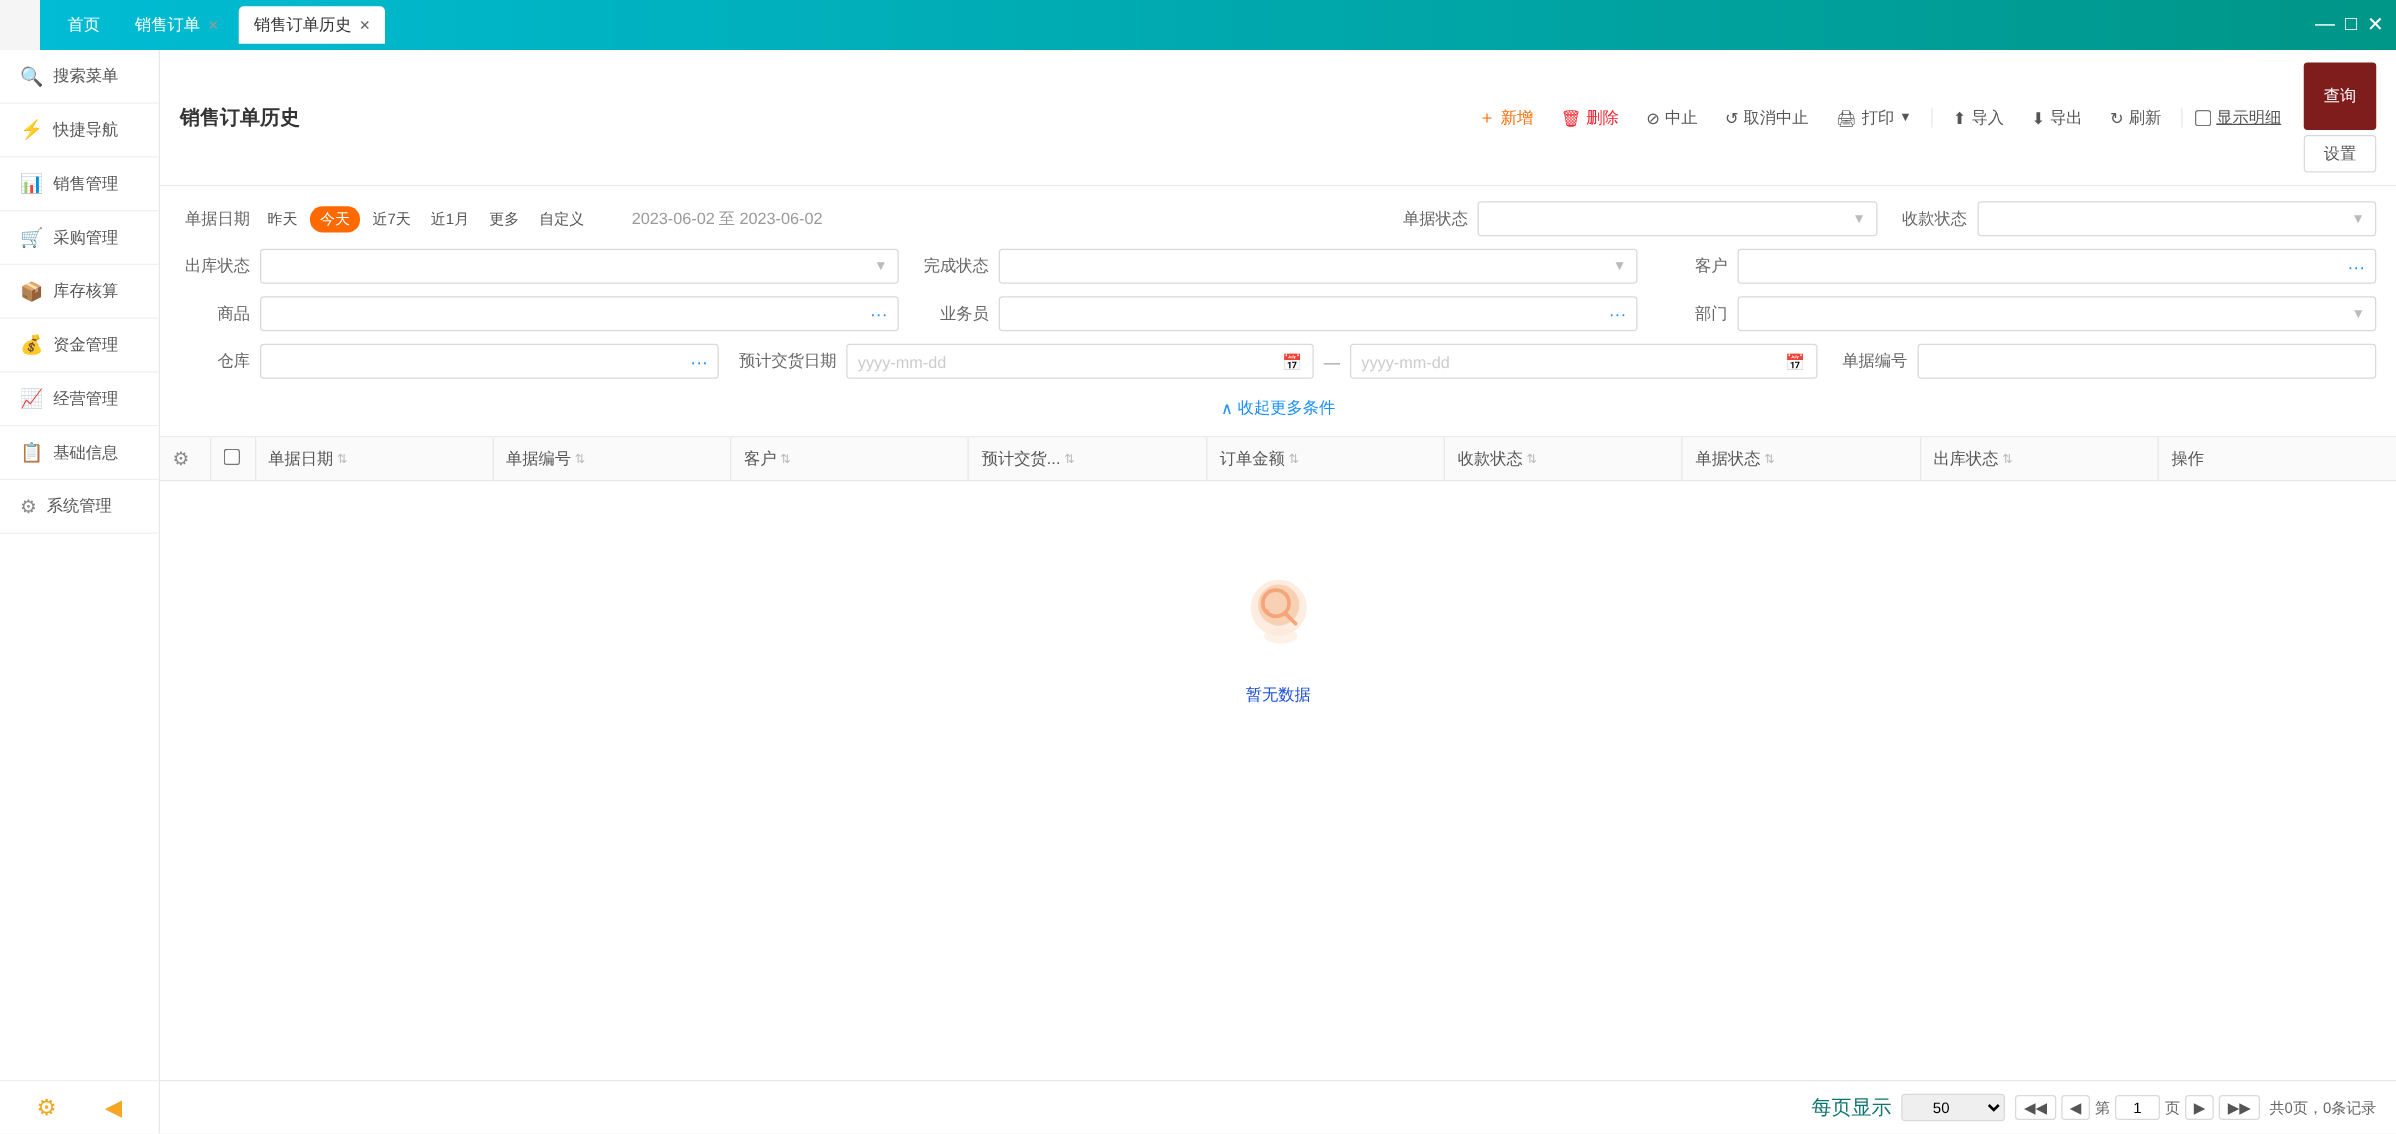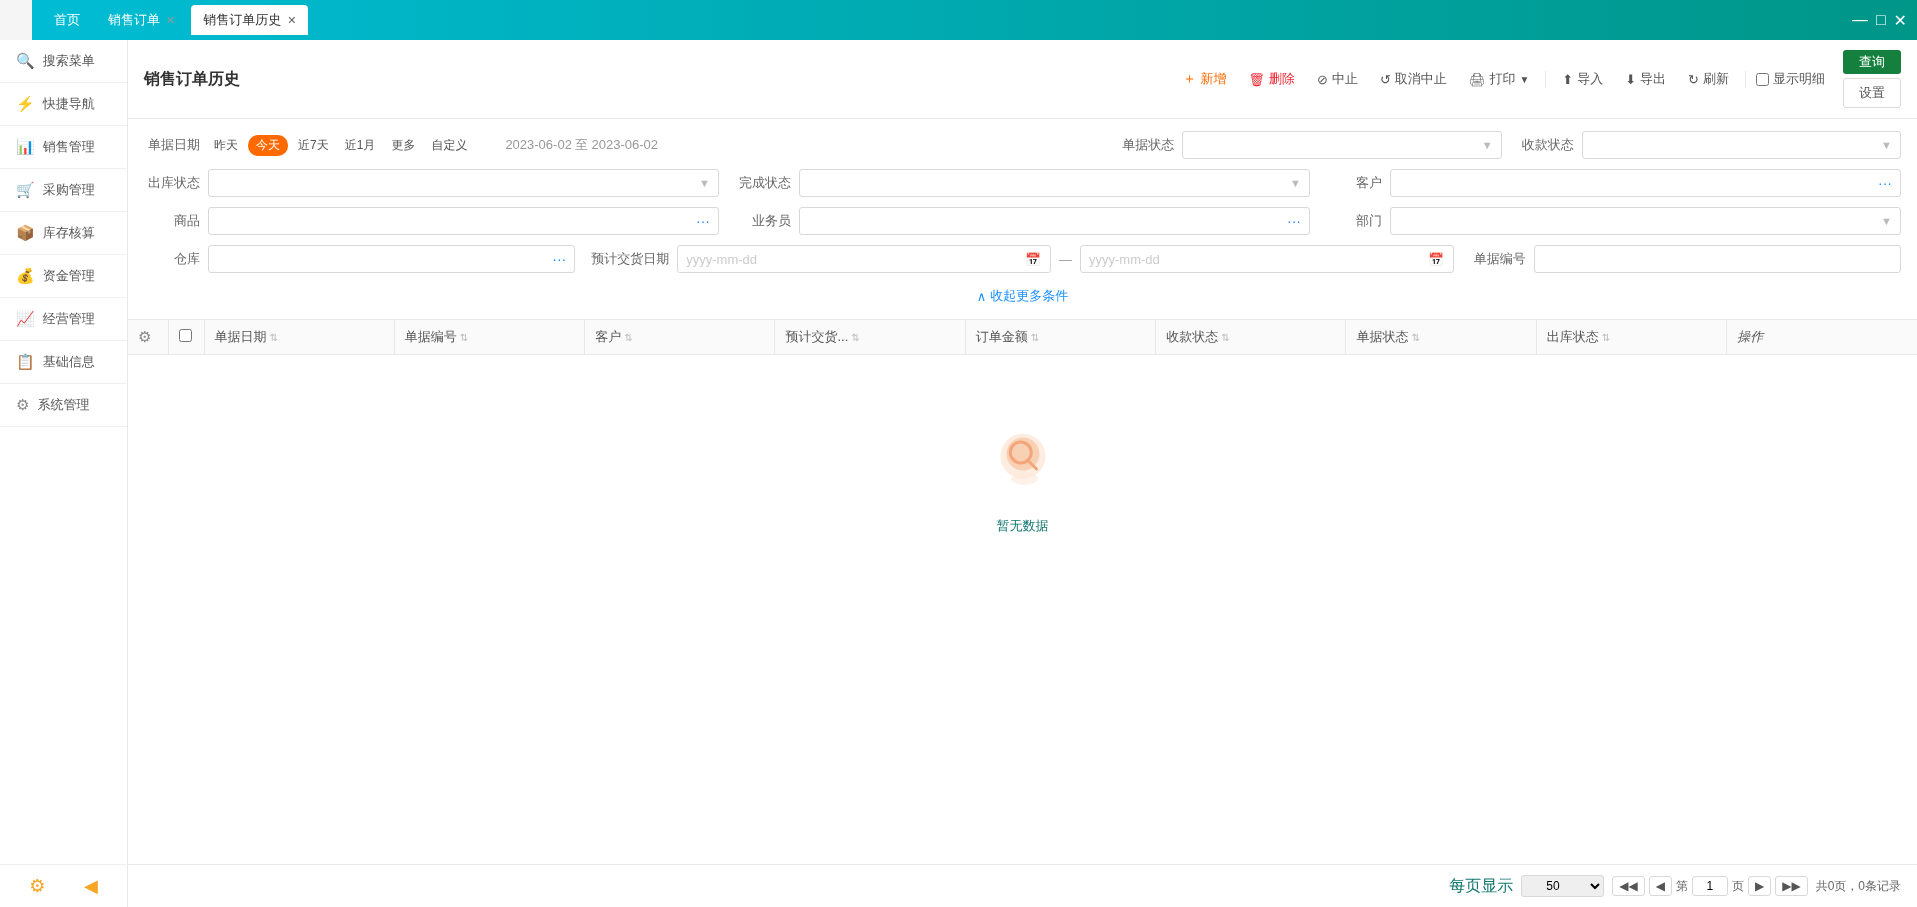--- a/index.html
+++ b/index.html
@@ -124,27 +124,27 @@
       align-items: center;
       gap: 4px;
       cursor: pointer;
       color: #555;
       font-size: 12px;
       padding: 4px 6px;
       border-radius: 3px;
     }
     .toolbar-btn.orange { color: #ff6a00; }
     .toolbar-btn.red { color: #f5222d; }
-    .display-detail { display: flex; align-items: center; gap: 4px; font-size: 12px; color: #555; cursor: pointer; }
+    .display-detail { display: flex; align-items: center; gap: 4px; font-size: 12px; color: #555; cursor: pointer; text-decoration: underline; }
     .display-detail input[type=checkbox] { cursor: pointer; }
     .btn-query {
-      background: #15803d;
+      background: #7f1d1d;
       color: #fff;
       border: none;
-      padding: 3px 16px;
+      padding: 18px 16px;
       border-radius: 3px;
       cursor: pointer;
       font-size: 13px;
     }
     .btn-settings {
       background: #fff;
       color: #555;
       border: 1px solid #d9d9d9;
       padding: 5px 14px;
       border-radius: 3px;
@@ -260,40 +260,40 @@
     }
     th {
       padding: 8px 10px;
       text-align: left;
       font-size: 12px;
       color: #555;
       font-weight: normal;
       border-right: 1px solid #e8e8e8;
       white-space: nowrap;
     }
-    th:last-child { border-right: none; font-style: italic; }
+    th:last-child { border-right: none; }
     .th-content { display: flex; align-items: center; gap: 3px; }
     .sort-icon { color: #bbb; font-size: 10px; cursor: pointer; }
     .settings-icon { font-size: 15px; color: #888; cursor: pointer; }
 
     
     .empty-state {
       display: flex;
       flex-direction: column;
       align-items: center;
       justify-content: center;
       flex: 1;
       padding: 60px 0;
     }
     .empty-icon {
       width: 90px;
       height: 90px;
       margin-bottom: 12px;
     }
-    .empty-text { color: #0f766e; font-size: 13px; }
+    .empty-text { color: #1d4ed8; font-size: 13px; }
 
     
     .pagination-bar {
       display: flex;
       align-items: center;
       justify-content: flex-end;
       padding: 10px 16px;
       border-top: 1px solid #e8e8e8;
       background: #fff;
       gap: 8px;

